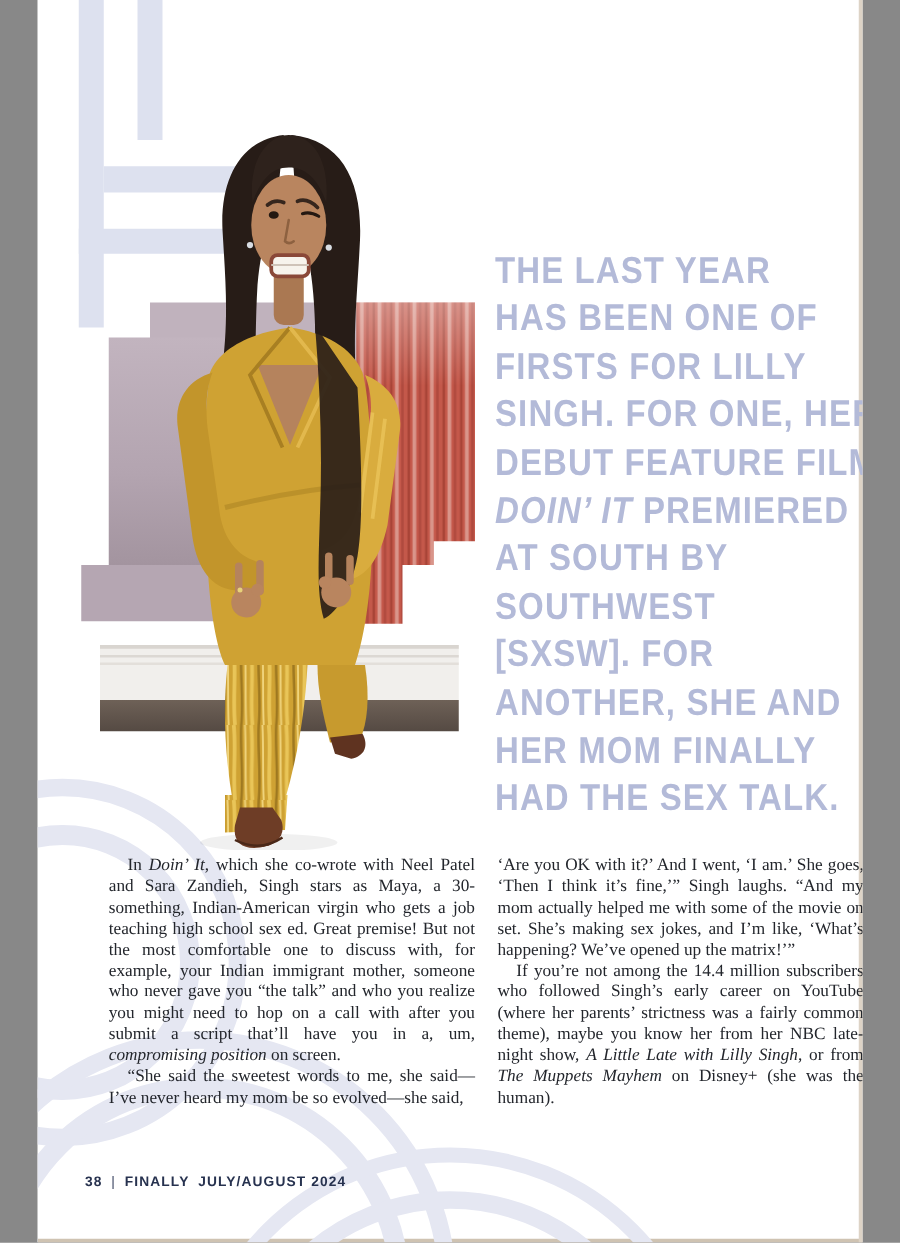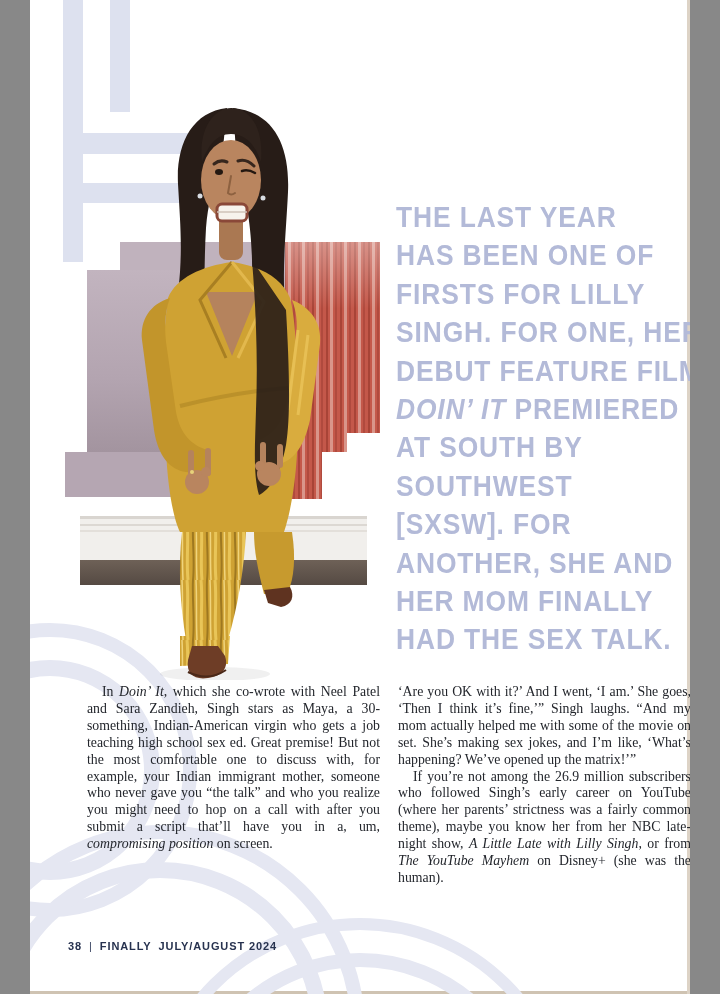--- a/index.html
+++ b/index.html
@@ -176,24 +176,25 @@
       <div><span>SOUTHWEST</span></div>
       <div><span>[SXSW]. FOR</span></div>
       <div><span>ANOTHER, SHE AND</span></div>
       <div><span>HER MOM FINALLY</span></div>
       <div><span>HAD THE SEX TALK.</span></div>
     </div>
 
   <div class="columns">
     <div class="col">
         <p class="indent"><span>In </span><i>Doin’ It</i><span>, which she co-wrote with Neel Patel and Sara Zandieh, Singh stars as Maya, a 30-something, Indian-American virgin who gets a job teaching high school sex ed. Great premise! But not the most comfortable one to discuss with, for example, your Indian immigrant mother, someone who never gave you “the talk” and who you realize you might need to hop on a call with after you submit a script that’ll have you in a, um, </span><i>compromising position</i><span> on screen.</span></p>
+        <p class="indent"><span>“She said the sweetest words to me, she said—I’ve never heard my mom be so evolved—she said,</span></p>
       </div>
     <div class="col">
         <p><span>‘Are you OK with it?’ And I went, ‘I am.’ She goes, ‘Then I think it’s fine,’” Singh laughs. “And my mom actually helped me with some of the movie on set. She’s making sex jokes, and I’m like, ‘What’s happening? We’ve opened up the matrix!’”</span></p>
-        <p class="indent"><span>If you’re not among the 26.9 million subscribers who followed Singh’s early career on YouTube (where her parents’ strictness was a fairly common theme), maybe you know her from her NBC late-night show, </span><i>A Little Late with Lilly Singh</i><span>, or from </span><i>The YouTube Mayhem</i><span> on Disney+ (she was the human).</span></p>
+        <p class="indent"><span>If you’re not among the 14.4 million subscribers who followed Singh’s early career on YouTube (where her parents’ strictness was a fairly common theme), maybe you know her from her NBC late-night show, </span><i>A Little Late with Lilly Singh</i><span>, or from </span><i>The Muppets Mayhem</i><span> on Disney+ (she was the human).</span></p>
       </div>
   </div>
 
   <div class="footer">
     <span class="pgnum">38</span>
     <span class="sep">|</span>
     <span class="mag">FINALLY</span>
     <span class="issue">JULY/AUGUST 2024</span>
   </div>
 

